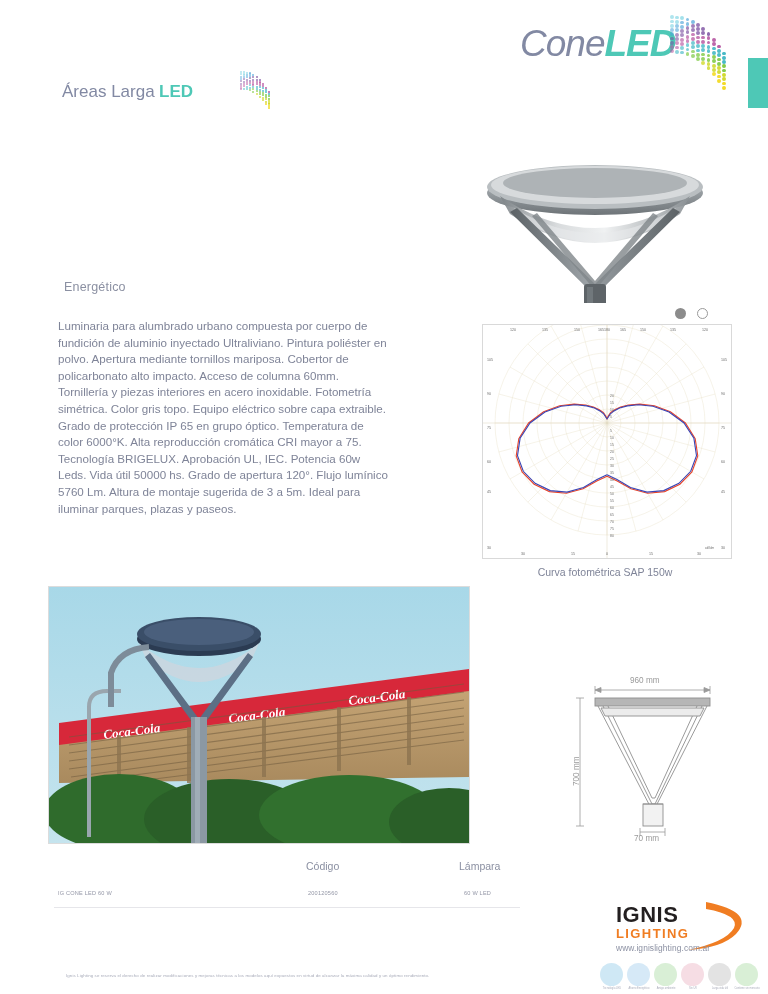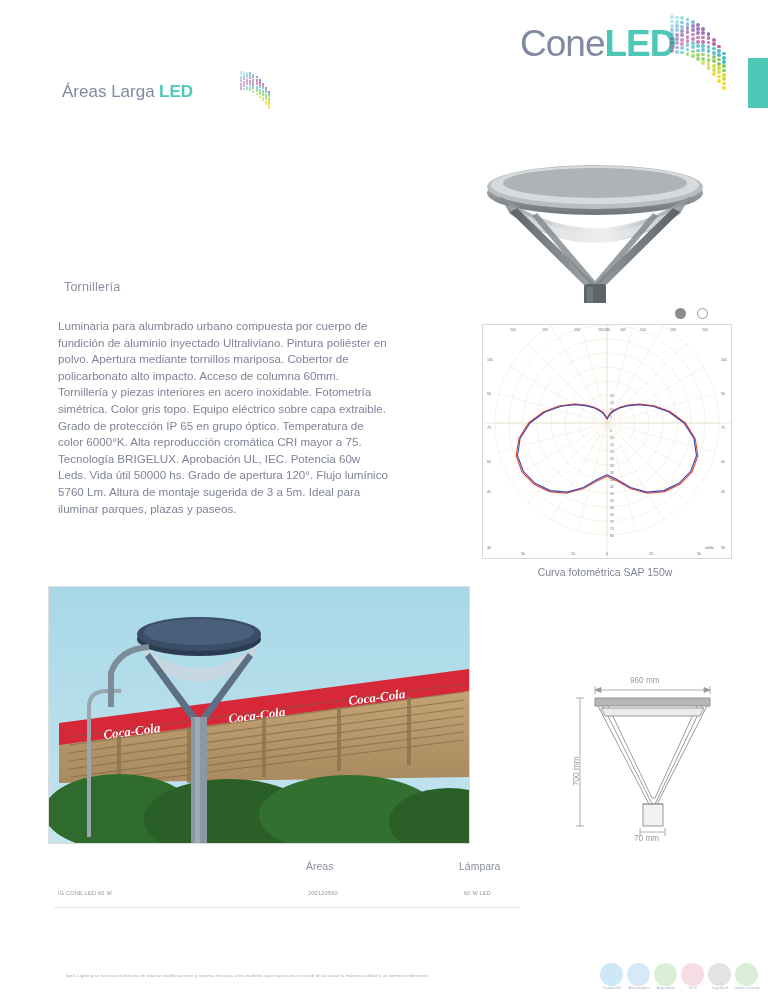--- a/index.html
+++ b/index.html
@@ -17,20 +17,21 @@
   .teal-tab {
     position:absolute; right:0; top:58px; width:20px; height:50px;
     background:#4ec8b6;
   }
 
   
   .coneled-logo { position:absolute; left:520px; top:22px; width:190px; height:60px; }
   .coneled-text {
     font-size:37px; letter-spacing:-1px; line-height:44px;
     white-space:nowrap;
+    font-style:italic;
   }
   .cl-cone { color:#8289a3; font-weight:400; }
   .cl-led  { color:#4ec8b6; font-weight:700; }
 
   
   .swoosh { position:absolute; }
   .swoosh i {
     position:absolute; border-radius:50%; display:block;
   }
 
@@ -339,21 +340,21 @@
       <path d="M34 120 Q115 170 196 120 L188 132 Q115 176 42 132 Z" fill="#e9ebec" opacity="0.55"></path>
 
       <path d="M30 124 L112 205 L118 205 L200 124 L193 120 L115 196 L37 120 Z" fill="url(#gBody)"></path>
       <path d="M52 128 L113 200 L117 200 L178 128 L173 125 L115 193 L57 125 Z" fill="#7f868a" opacity="0.8"></path>
 
       <rect x="104" y="196" width="22" height="28" rx="3" fill="#5e6468"></rect>
       <rect x="107" y="199" width="6" height="22" fill="#7f868a" opacity="0.6"></rect>
     </svg>
   </div>
 
-  <div class="desc-title">Tornillería</div>
+  <div class="desc-title">Energético</div>
   <div class="desc-body">Luminaria para alumbrado urbano compuesta por cuerpo de fundición de aluminio inyectado Ultraliviano. Pintura poliéster en polvo. Apertura mediante tornillos mariposa.
 Cobertor de policarbonato alto impacto. Acceso de columna 60mm. Tornillería y piezas interiores en acero inoxidable. Fotometría simétrica. Color gris topo. Equipo eléctrico sobre capa extraible.
 Grado de protección IP 65 en grupo óptico.
 Temperatura de color 6000°K. Alta reproducción cromática CRI mayor a 75. Tecnología BRIGELUX. Aprobación UL, IEC.
 Potencia 60w Leds. Vida útil 50000 hs. Grado de apertura 120°. Flujo lumínico 5760 Lm. Altura de montaje sugerida de 3 a 5m.  Ideal para iluminar parques, plazas y paseos.</div>
 
   <div class="chart-wrap">
     <div class="dots">
       <span class="dot-filled"></span>
       <span class="dot-open"></span>
@@ -537,30 +538,40 @@
       </g>
       </svg><div></div>
     
     <span class="dim-label" style="left:70px; top:8px;">960 mm</span>
     <span class="dim-label dim-v" style="left:12px; top:118px;">700 mm</span>
     <span class="dim-label" style="left:74px; top:166px;">70 mm</span>
   </div>
 
   <div class="table">
     <div class="thead">
-      <span class="th th-codigo">Áreas</span>
+      <span class="th th-codigo">Código</span>
       <span class="th th-lampara">Lámpara</span>
     </div>
     <div class="trow">
       <span class="td td-name">IG CONE LED 60 W</span>
       <span class="td td-code">200120560</span>
       <span class="td td-lamp">60 W LED</span>
     </div>
   </div>
 
+  <div class="ignis">
+    <svg width="150" height="58" viewBox="0 0 150 58" style="position:absolute; left:0; top:0;">
+      <path d="M96 4 Q146 14 126 36 Q112 50 78 52 Q116 44 124 30 Q130 17 96 11 Z" fill="#f07d22"></path>
+    </svg>
+    <div style="position:absolute; left:6px; top:5px;">
+      <div class="ignis-name">IGNIS</div>
+      <div class="ignis-sub">LIGHTING</div>
+      <div class="ignis-url">www.ignislighting.com.ar</div>
+    </div>
+  </div>
 
   <div class="disclaimer">Ignis Lighting se reserva el derecho de realizar modificaciones y mejoras técnicas a los modelos aquí expuestos en virtud de alcanzar la máxima calidad y un óptimo rendimiento.</div>
 
   <div class="badges" id="badges">
       <div class="badge" style="left: 0px; background: rgb(207, 232, 245);"></div>
       <div class="badge-cap" style="left: -5px;">Tecnología LED</div>
       <div class="badge" style="left: 27px; background: rgb(214, 233, 247);"></div>
       <div class="badge-cap" style="left: 22px;">Ahorro Energético</div>
       <div class="badge" style="left: 54px; background: rgb(217, 239, 214);"></div>
       <div class="badge-cap" style="left: 49px;">Amigo ambiente</div>

